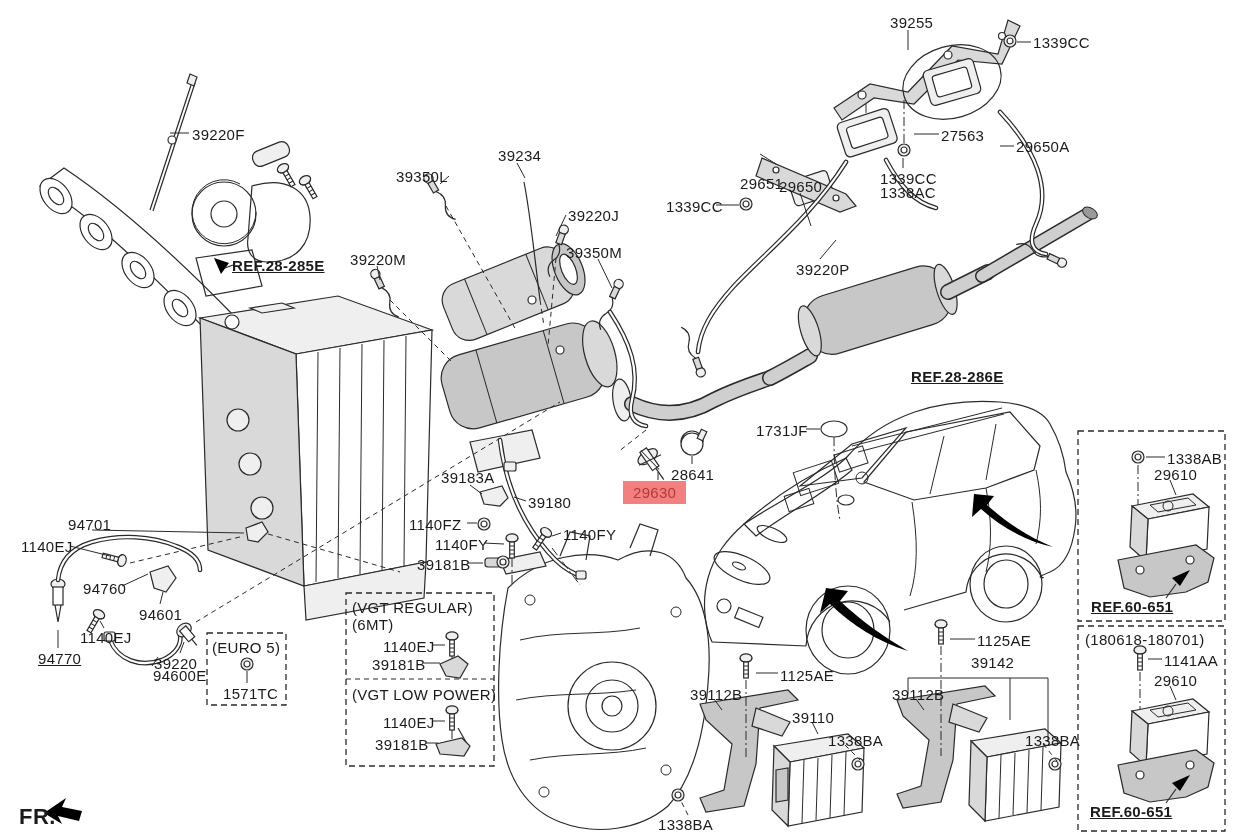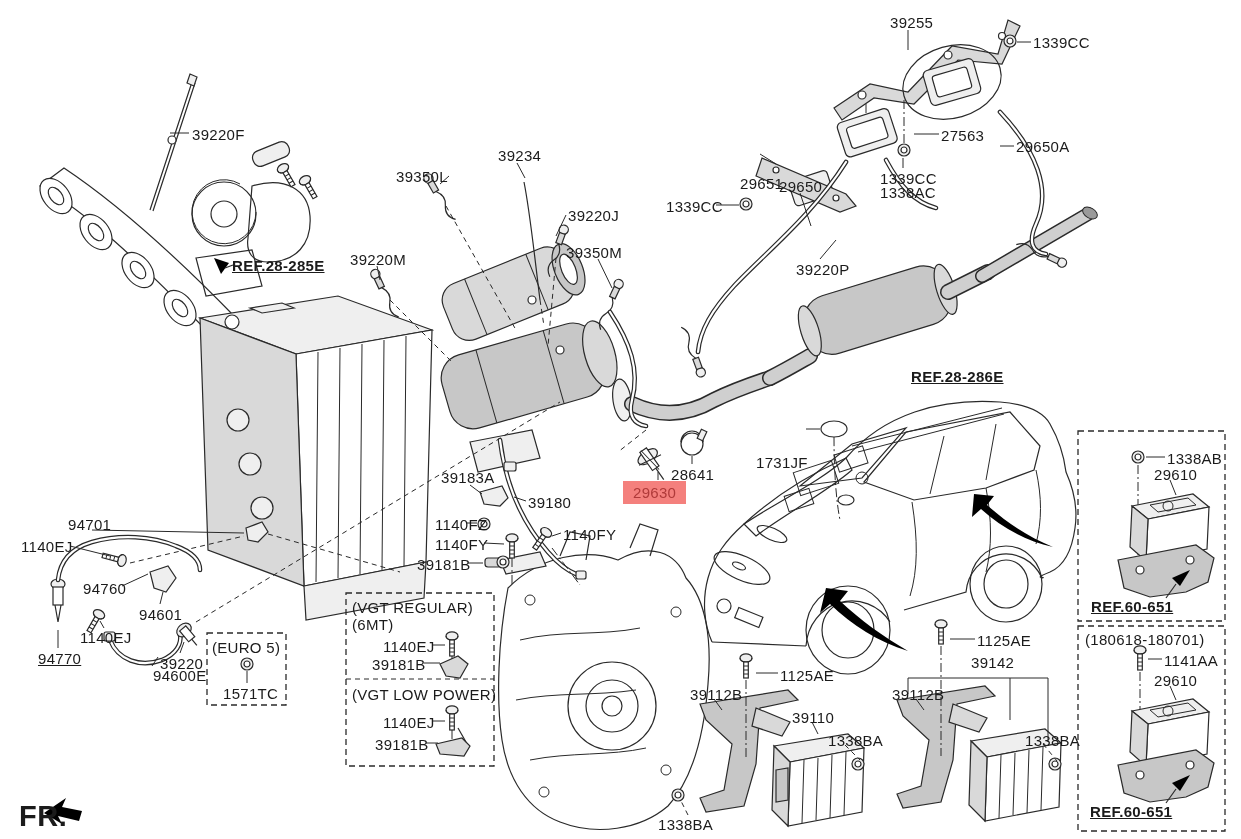--- a/index.html
+++ b/index.html
@@ -4,21 +4,21 @@
 <style>
   html,body{margin:0;padding:0;background:#fff;}
   .stage{position:relative;width:1241px;height:839px;background:#fff;overflow:hidden;
          font-family:"Liberation Sans",sans-serif;}
   .stage svg{position:absolute;left:0;top:0;}
   #labels{position:absolute;left:0;top:0;width:100%;height:100%;pointer-events:none;}
   .lbl{position:absolute;font:15px/17px "Liberation Sans",sans-serif;color:#1b1b1b;
        white-space:nowrap;letter-spacing:.3px;}
   .lbl.ref{font-weight:700;text-decoration:underline;font-size:15px;}
   .lbl.hl{background:var(--hl-bg,#f4807d);color:var(--hl-tx,#b03a3a);padding:3px 10px;}
-  .lbl.fr{font-weight:700;font-size:29px;letter-spacing:.5px;}
+  .lbl.fr{font-weight:700;font-size:22px;letter-spacing:.5px;}
   
   .ln{stroke:#2a2a2a;stroke-width:1.2;fill:none;}
   .thin{stroke:#2a2a2a;stroke-width:1;fill:none;}
   .dash{stroke:#2a2a2a;stroke-width:1;fill:none;stroke-dasharray:5 4;}
   .dashdot{stroke:#2a2a2a;stroke-width:1;fill:none;stroke-dasharray:9 3 2 3;}
   .f-light{fill:#efefef;stroke:#2a2a2a;stroke-width:1.2;}
   .f-mid{fill:#d9d9d9;stroke:#2a2a2a;stroke-width:1.2;}
   .f-grey{fill:#c7c7c7;stroke:#2a2a2a;stroke-width:1.2;}
   .f-white{fill:#ffffff;stroke:#2a2a2a;stroke-width:1.2;}
   .wire{stroke:#2a2a2a;stroke-width:4.6;fill:none;stroke-linecap:round;}
@@ -422,36 +422,36 @@
       <div class="lbl" style="left: 1033px; top: 34px;">1339CC</div>
       <div class="lbl" style="left: 740px; top: 139px; margin-top: 36px;">29651</div>
       <div class="lbl" style="left: 779px; top: 178px;">29650</div>
       <div class="lbl" style="left: 666px; top: 198px;">1339CC</div>
       <div class="lbl" style="left: 880px; top: 170px;">1339CC</div>
       <div class="lbl" style="left: 880px; top: 184px;">1338AC</div>
       <div class="lbl" style="left: 941px; top: 127px;">27563</div>
       <div class="lbl" style="left: 1016px; top: 138px;">29650A</div>
       <div class="lbl" style="left: 796px; top: 261px;">39220P</div>
       <div class="lbl ref" style="left: 911px; top: 368px;">REF.28-286E</div>
-      <div class="lbl" style="left: 756px; top: 422px; margin-top: 32px;">1731JF</div>
+      <div class="lbl" style="left: 756px; top: 422px;">1731JF</div>
       <div class="lbl" style="left: 671px; top: 466px; text-align: right;">28641</div>
       <div class="lbl hl" style="left: 623px; top: 481px;">29630</div>
       <div class="lbl" style="left: 441px; top: 469px;">39183A</div>
       <div class="lbl" style="left: 528px; top: 494px;">39180</div>
-      <div class="lbl" style="left: 435px; top: 516px;">1140FZ</div>
+      <div class="lbl" style="left: 409px; top: 516px;">1140FZ</div>
       <div class="lbl" style="left: 435px; top: 536px;">1140FY</div>
       <div class="lbl" style="left: 417px; top: 556px;">39181B</div>
       <div class="lbl" style="left: 563px; top: 526px;">1140FY</div>
       <div class="lbl" style="left: 68px; top: 516px;">94701</div>
       <div class="lbl" style="left: 21px; top: 538px;">1140EJ</div>
       <div class="lbl" style="left: 83px; top: 580px;">94760</div>
       <div class="lbl" style="left: 139px; top: 606px;">94601</div>
       <div class="lbl" style="left: 80px; top: 629px;">1140EJ</div>
       <div class="lbl" style="left: 38px; top: 650px; text-decoration: underline;">94770</div>
-      <div class="lbl" style="left: 160px; top: 655px;">39220</div>
+      <div class="lbl" style="left: 154px; top: 655px;">39220</div>
       <div class="lbl" style="left: 126px; top: 667px; margin-left: 27px;">94600E</div>
       <div class="lbl" style="left: 212px; top: 639px;">(EURO 5)</div>
       <div class="lbl" style="left: 223px; top: 685px;">1571TC</div>
       <div class="lbl" style="left: 352px; top: 599px;">(VGT REGULAR)</div>
       <div class="lbl" style="left: 352px; top: 616px;">(6MT)</div>
       <div class="lbl" style="left: 383px; top: 638px;">1140EJ</div>
       <div class="lbl" style="left: 372px; top: 656px;">39181B</div>
       <div class="lbl" style="left: 352px; top: 686px;">(VGT LOW POWER)</div>
       <div class="lbl" style="left: 383px; top: 714px;">1140EJ</div>
       <div class="lbl" style="left: 375px; top: 736px;">39181B</div>

